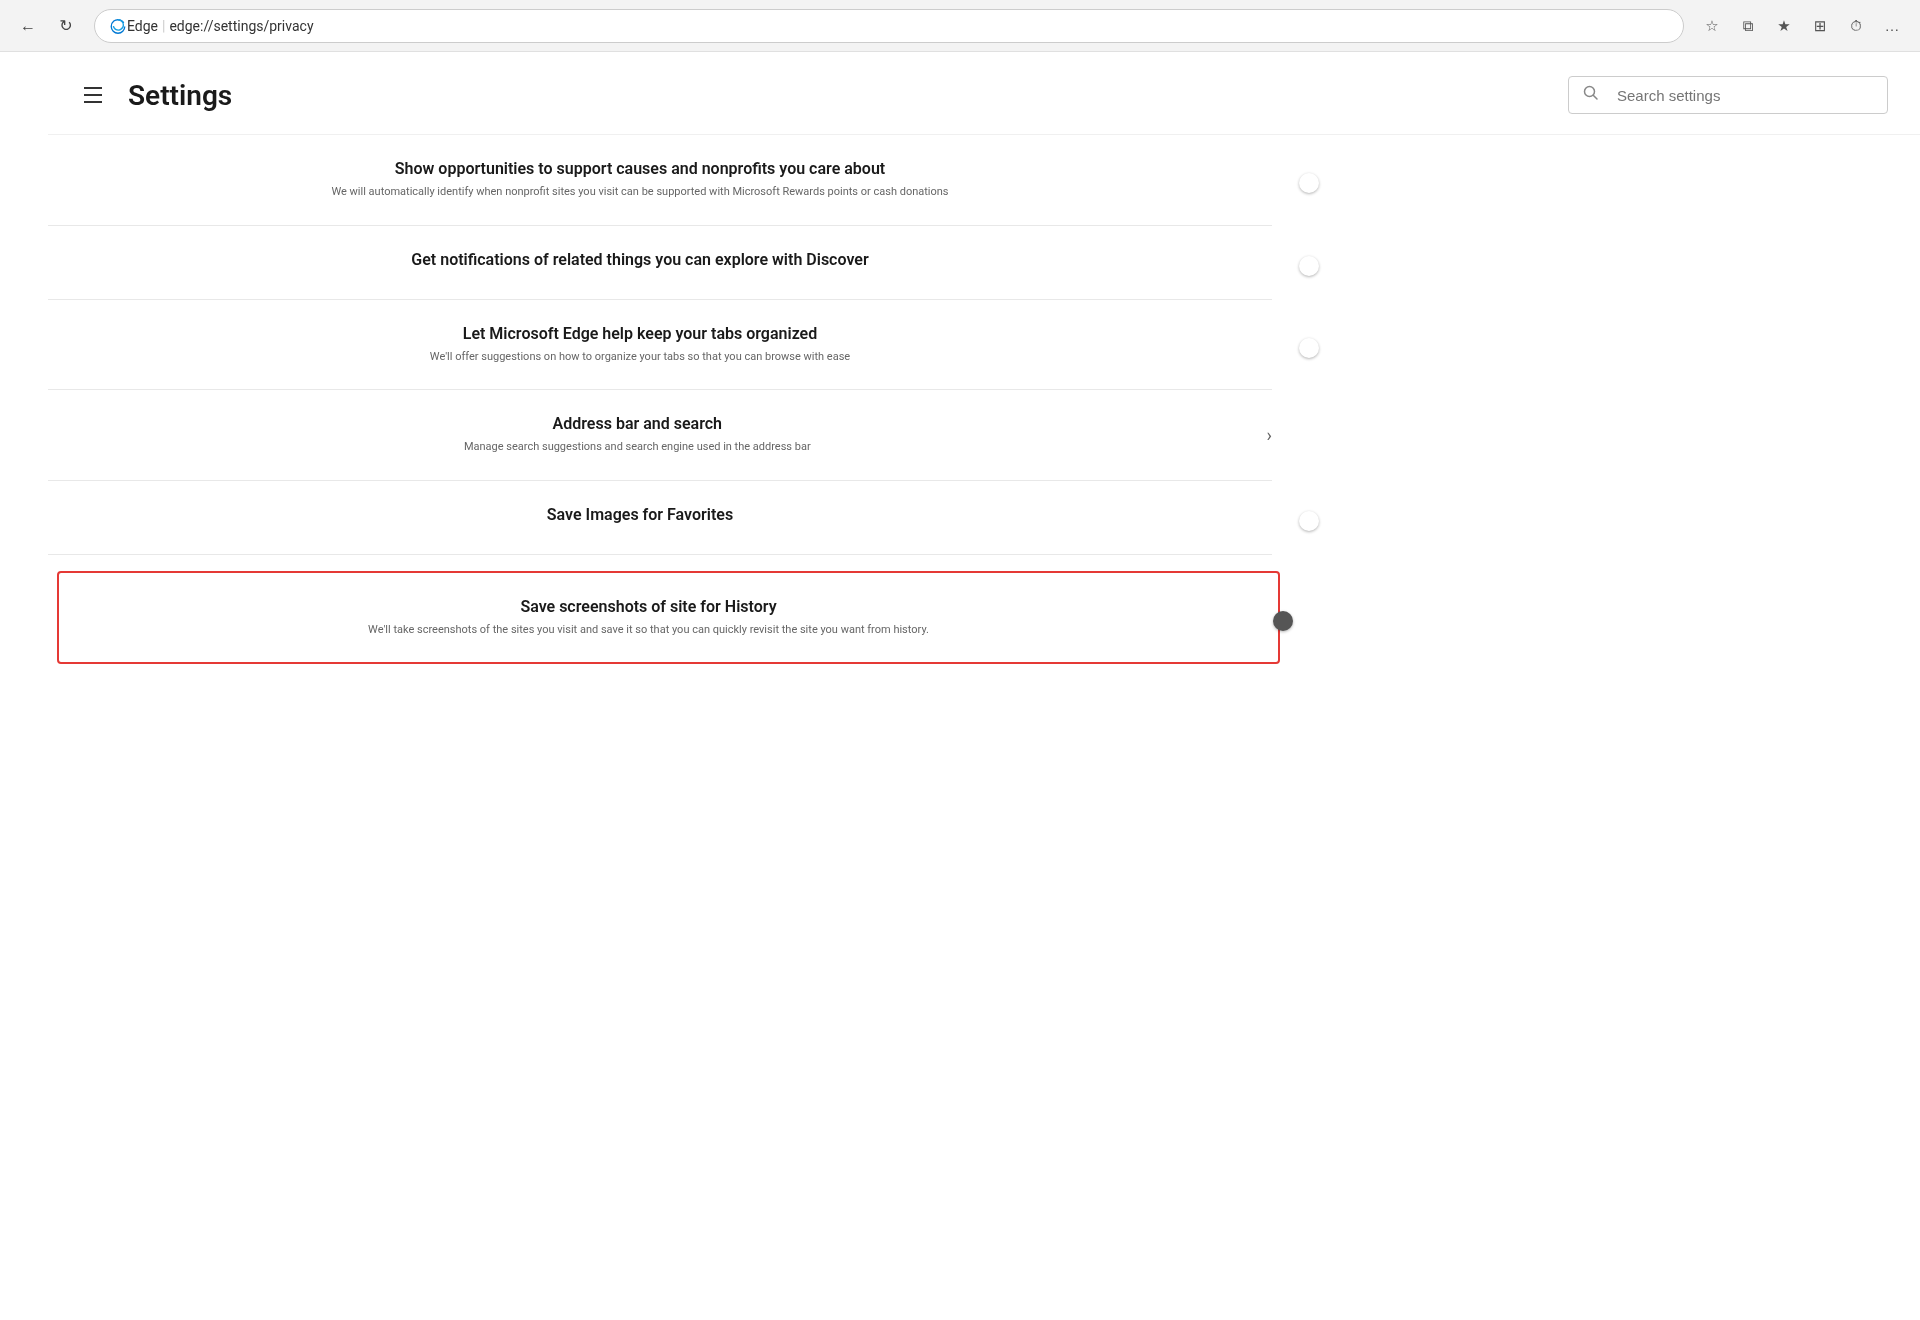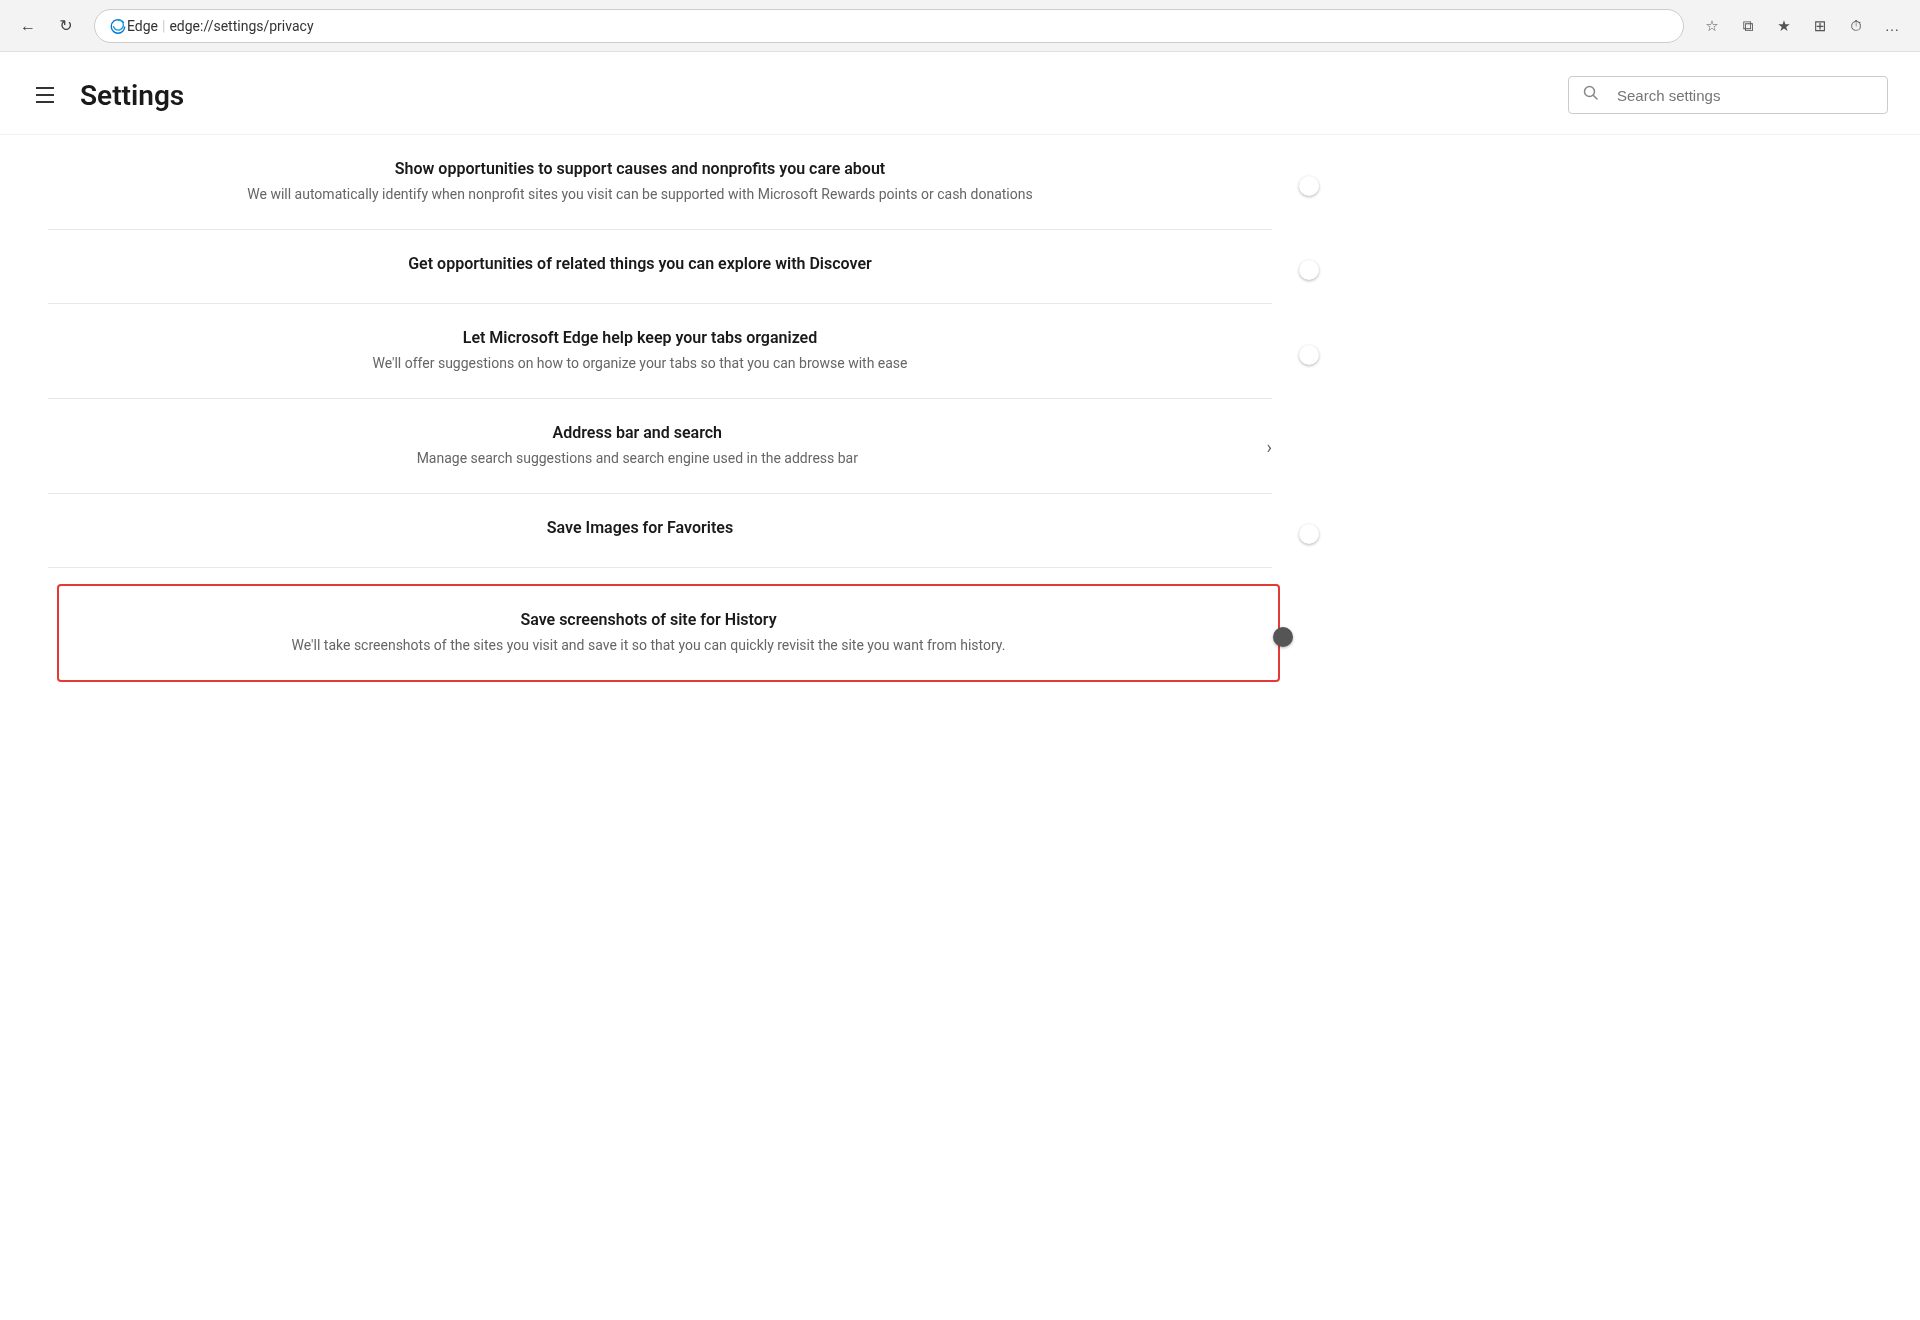--- a/index.html
+++ b/index.html
@@ -86,20 +86,21 @@
       background: white;
       min-height: calc(1320px - 52px);
     }
     .settings-header {
       display: flex;
       align-items: center;
       justify-content: space-between;
       padding: 24px 32px 20px 32px;
       background: white;
       border-bottom: 1px solid #f0f0f0;
+      margin-left: 48px;
     }
     .settings-title-area {
       display: flex;
       align-items: center;
       gap: 16px;
     }
     .hamburger-btn {
       width: 32px;
       height: 32px;
       border: none;
@@ -167,21 +168,21 @@
       padding-right: 40px;
       text-align: center;
     }
     .setting-title {
       font-size: 16px;
       font-weight: 600;
       color: #1a1a1a;
       margin-bottom: 6px;
     }
     .setting-desc {
-      font-size: 14px;
+      font-size: 11px;
       color: #666;
       line-height: 1.5;
     }
     .setting-control {
       flex-shrink: 0;
     }
 
     
     .toggle {
       position: relative;
@@ -302,21 +303,21 @@
           <input type="checkbox" checked="" style="">
           <div class="toggle-slider on">
             <div class="toggle-knob on"></div>
           </div>
         </label>
       </div>
     </div>
 
     <div class="setting-row">
       <div class="setting-text">
-        <div class="setting-title">Get opportunities of related things you can explore with Discover</div>
+        <div class="setting-title">Get notifications of related things you can explore with Discover</div>
       </div>
       <div class="setting-control">
         <label class="toggle">
           <input type="checkbox" checked="" style="">
           <div class="toggle-slider on">
             <div class="toggle-knob on"></div>
           </div>
         </label>
       </div>
     </div>

